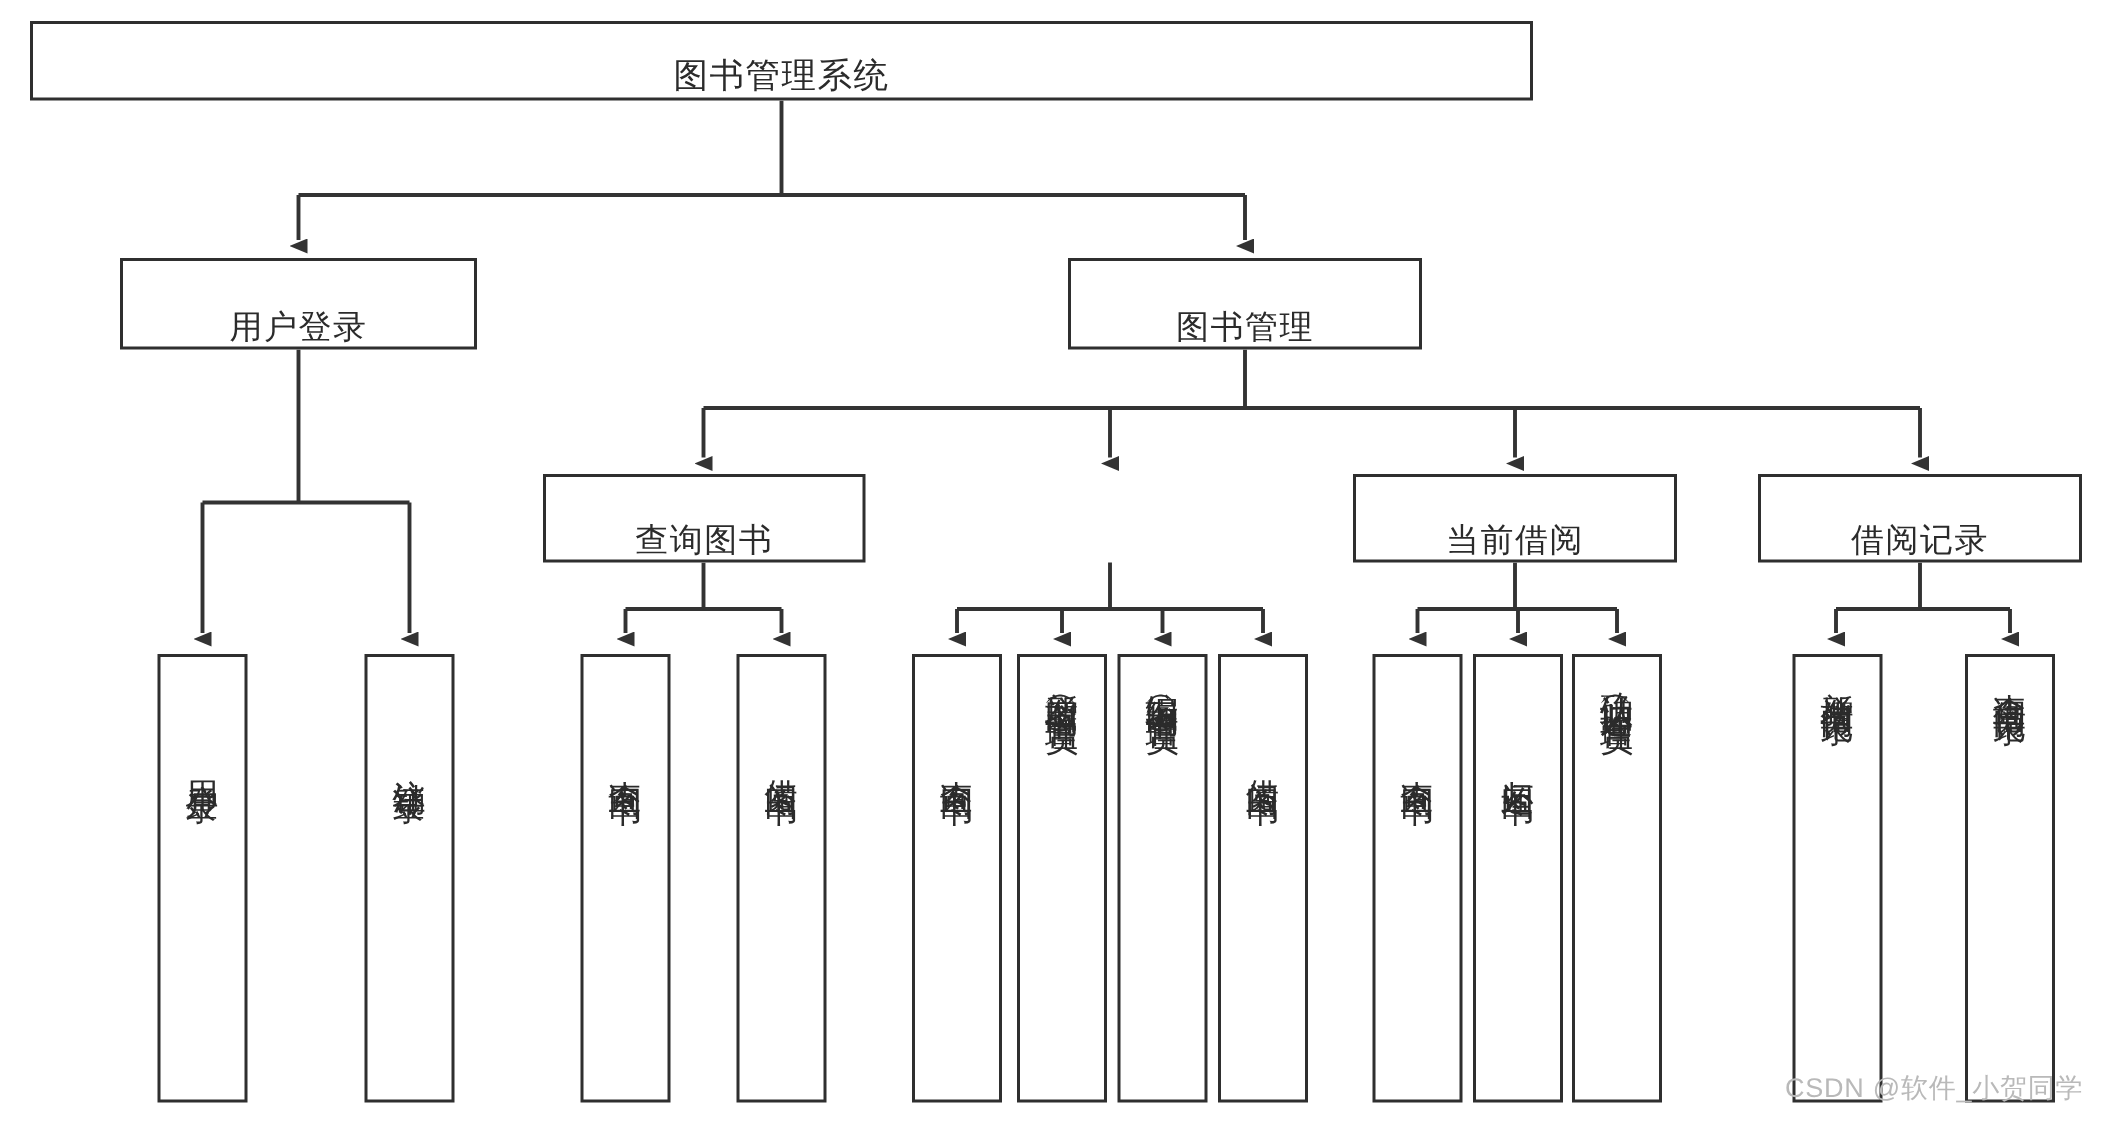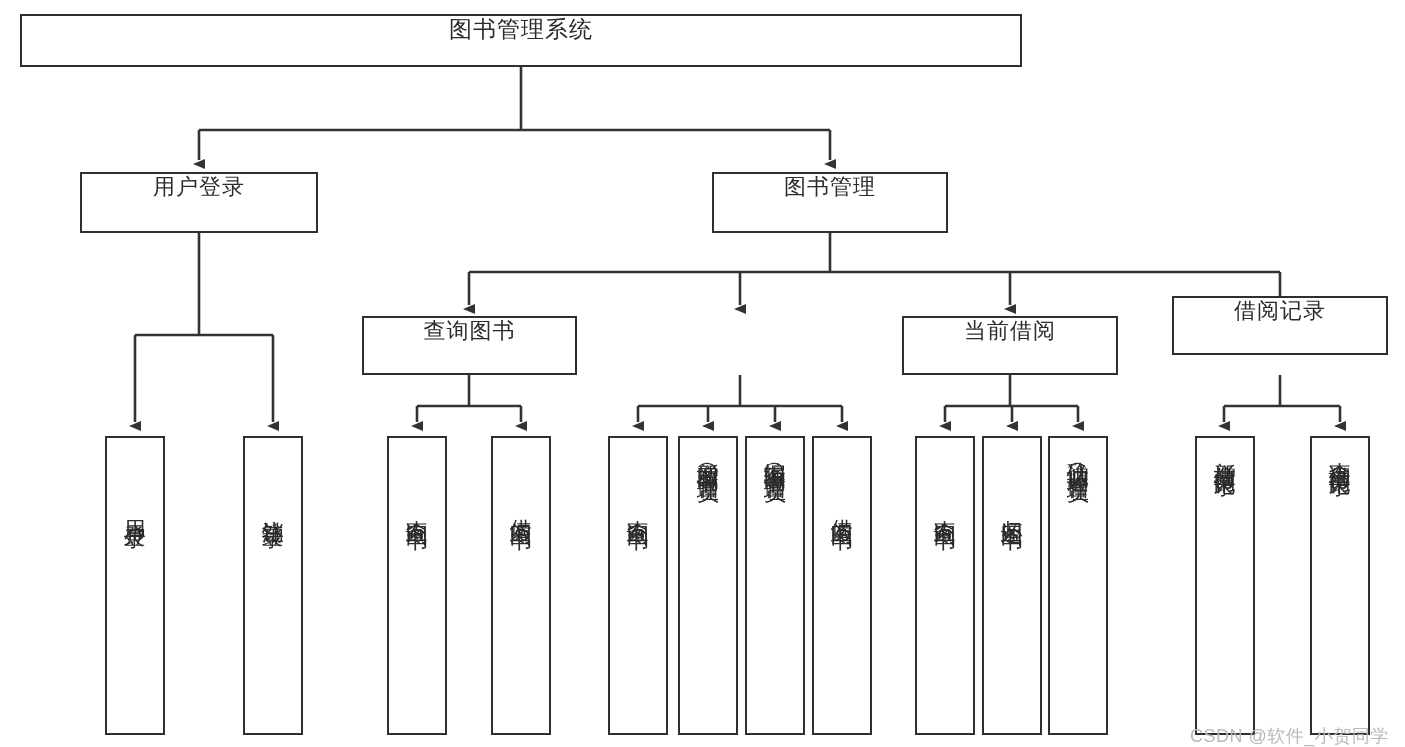--- a/index.html
+++ b/index.html
@@ -25,21 +25,21 @@
     width: 1405px;
     height: 747px;
     pointer-events: none;
   }
   .node {
     position: absolute;
     box-sizing: border-box;
     border: 2px solid #2f2f2f;
     background: #ffffff;
     display: flex;
-    align-items: flex-start;
+    align-items: flex-end;
     justify-content: center;
     color: #2b2b2b;
   }
   .node.horiz {
     font-size: 22px;
     line-height: 1.2;
     letter-spacing: 1px;
     text-align: center;
     padding: 0 6px;
   }
@@ -64,21 +64,20 @@
     margin-top: 58px;
   }
   .watermark {
     position: absolute;
     left: 1190px;
     top: 713px;
     font-size: 18px;
     color: #b9b9b9;
     letter-spacing: 0.5px;
     white-space: nowrap;
-    margin-top: 11px;
   }
 </style>
 </head>
 <body>
 
 <div id="diagram-root">
 
   <svg id="edges-layer" viewBox="0 0 1405 747" width="1405" height="747">
     <defs>
       <marker id="arrowhead" markerWidth="10" markerHeight="12" refX="1" refY="6" orient="auto" markerUnits="userSpaceOnUse">
@@ -139,21 +138,21 @@
   <div class="node horiz" style="left:712px; top:172px; width:236px; height:61px;">
     <span>图书管理</span>
   </div>
 
   <div class="node horiz" style="left:362px; top:316px; width:215px; height:59px;">
     <span>查询图书</span>
   </div>
   <div class="node horiz" style="left:902px; top:316px; width:216px; height:59px;">
     <span>当前借阅</span>
   </div>
-  <div class="node horiz" style="left:1172px; top:296px; width:216px; height:59px;">
+  <div class="node horiz" style="left:1172px; top:316px; width:216px; height:59px;">
     <span>借阅记录</span>
   </div>
 
   <div class="node leaf shortpad" style="left:105px; top:436px; width:60px; height:299px;">
     <span class="vtext">用户登录</span>
   </div>
   <div class="node leaf shortpad" style="left:243px; top:436px; width:60px; height:299px;">
     <span class="vtext">注销登录</span>
   </div>
 

